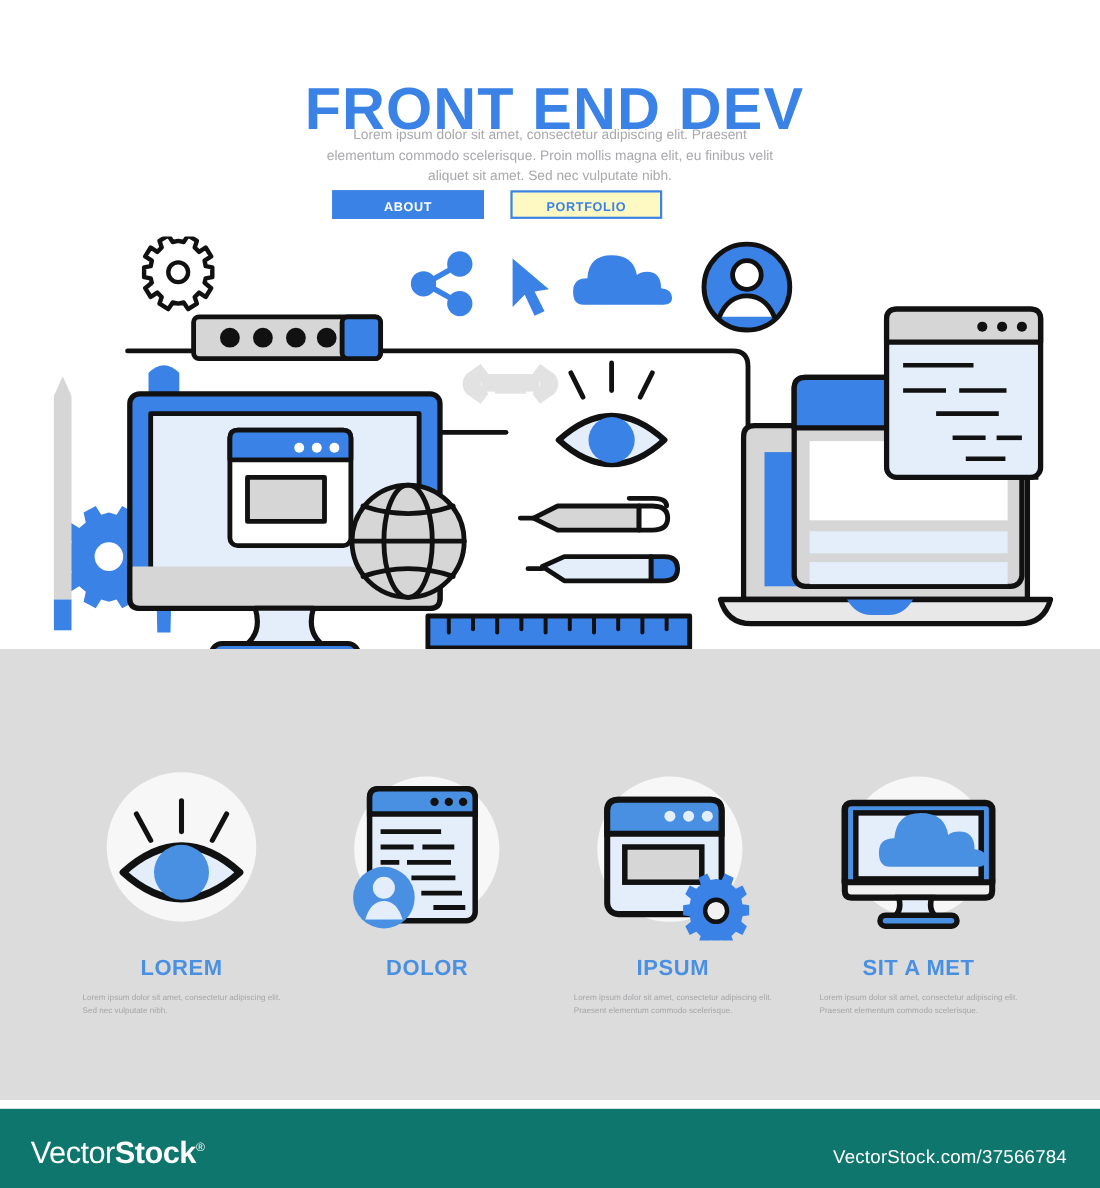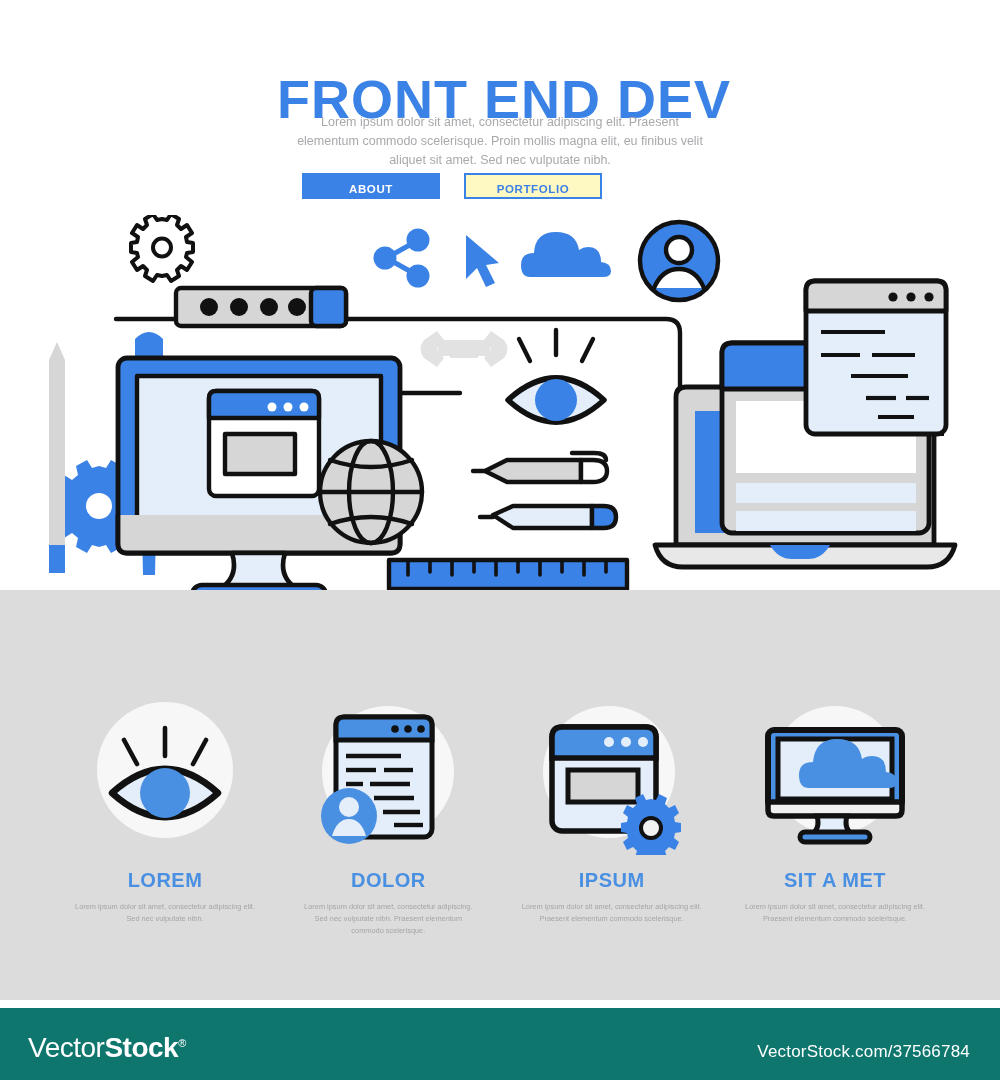--- a/index.html
+++ b/index.html
@@ -25,21 +25,21 @@
   .process{position:absolute;left:0;top:590px;width:1000px;height:410px;background:#dcdcdc;}
   .process-title{position:absolute;left:0;top:36px;width:1000px;text-align:center;
       font-size:27px;font-weight:bold;color:#58595b;letter-spacing:.3px;}
   .steps{position:absolute;left:60px;top:110px;width:880px;display:flex;
       justify-content:space-between;}
   .step{width:210px;display:flex;flex-direction:column;align-items:center;}
   .step-art{width:150px;height:155px;position:relative;}
   .step-label{margin-top:14px;font-size:20px;font-weight:bold;color:#4a90e2;
       letter-spacing:.5px;text-align:left;}
   .step-desc{margin-top:9px;font-size:7.4px;line-height:1.62;color:#a5a5a8;
-      text-align:center;width:180px;}
+      width:180px;}
 
   
   .wm{position:absolute;left:0;top:1008px;width:1000px;height:80px;background:#0f766e;}
   .wm-logo{position:absolute;left:28px;top:24px;font-size:28px;color:#fff;
       letter-spacing:-.5px;}
   .wm-logo .thin{font-weight:300;}
   .wm-logo .bold{font-weight:bold;}
   .wm-logo .reg{font-size:11px;vertical-align:super;}
   .wm-url{position:absolute;right:30px;top:34px;font-size:17px;color:#fff;
       letter-spacing:.2px;}
@@ -266,21 +266,20 @@
               <line x1="61" y1="98" x2="101" y2="98"></line>
               <line x1="70" y1="112" x2="107" y2="112"></line>
               <line x1="81" y1="125" x2="110" y2="125"></line>
             </g>
             <circle cx="36" cy="116" r="28" fill="#4a90e2"></circle>
             <circle cx="36" cy="107" r="10" fill="#e4eefb"></circle>
             <path d="M19 136 q5 -17 17 -17 q12 0 17 17 Z" fill="#e4eefb"></path>
           </svg>
         </div>
         <div class="step-label">DOLOR</div>
-        <div class="step-desc">Lorem ipsum dolor sit amet, consectetur adipiscing. Sed nec vulputate nibh. Praesent elementum commodo scelerisque.</div>
       </div>
 
       <div class="step">
         <div class="step-art">
           <svg width="150" height="155" viewBox="0 0 150 155">
             <circle cx="72" cy="72" r="66" fill="#f7f7f7"></circle>
             <rect x="15" y="27" width="104" height="104" rx="10" fill="#e4eefb" stroke="#111" stroke-width="5.5"></rect>
             <path d="M15 37 q0 -10 10 -10 h84 q10 0 10 10 v21 h-104 Z" fill="#4a90e2" stroke="#111" stroke-width="5.5"></path>
             <circle cx="72" cy="42" r="5" fill="#e4eefb"></circle>
             <circle cx="89" cy="42" r="5" fill="#e4eefb"></circle>

